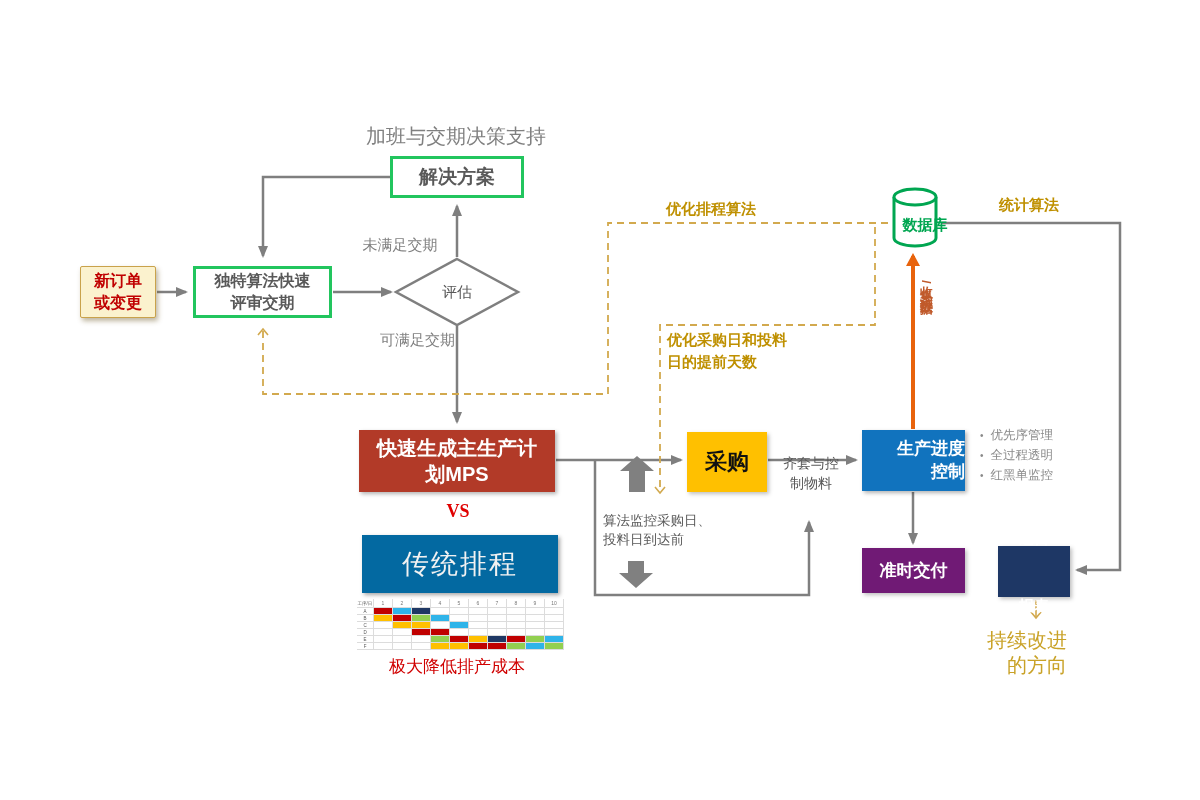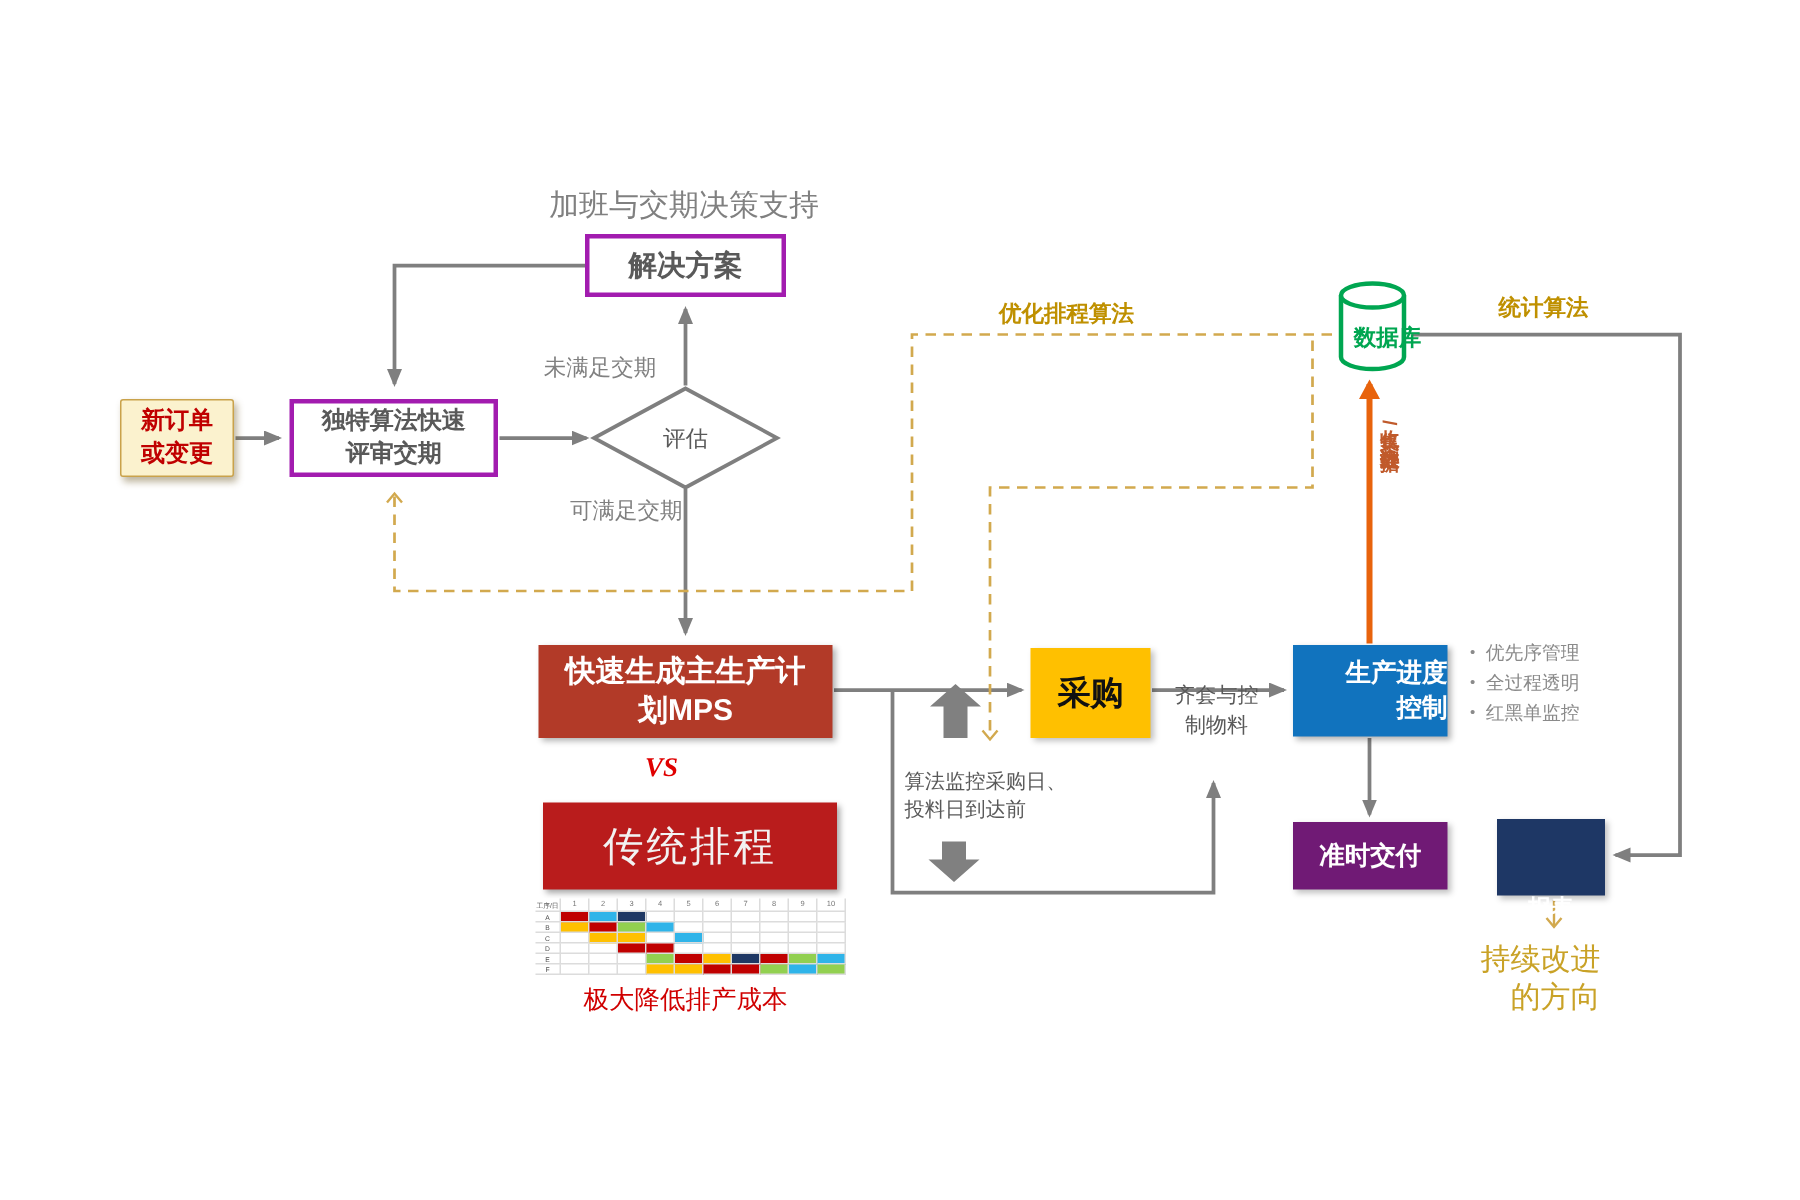--- a/index.html
+++ b/index.html
@@ -4,32 +4,32 @@
 <style>
   html,body{margin:0;padding:0;background:#e9e9e9;}
   #stage{position:relative;width:1200px;height:800px;background:#ffffff;margin:0 auto;
          font-family:"Liberation Sans",sans-serif;overflow:hidden;}
   #wires{position:absolute;left:0;top:0;z-index:1;}
   .node{position:absolute;z-index:2;box-sizing:border-box;display:flex;flex-direction:column;
         align-items:center;justify-content:center;text-align:center;}
   .lbl{position:absolute;z-index:2;white-space:nowrap;}
   .serif{font-family:"Liberation Serif",serif;}
 
-  .outline-box{background:#ffffff;border:3px solid #a21caf;color:#595959;font-weight:600;}
+  .outline-box{background:#ffffff;border:3px solid #22c55e;color:#595959;font-weight:600;}
   .solution{left:390px;top:156px;width:134px;height:42px;font-size:19px;}
   .unique{left:193px;top:266px;width:139px;height:52px;font-size:16px;line-height:1.35;}
 
   .new-order{left:80px;top:266px;width:76px;height:52px;background:#FBF2CE;
              border:1px solid #C9A24B;border-radius:2px;color:#C00000;font-weight:bold;
              font-size:16px;line-height:1.35;box-shadow:2px 3px 5px rgba(110,90,40,.45);}
 
   .mps{left:359px;top:430px;width:196px;height:62px;background:#B23A28;color:#fff;
        font-weight:bold;font-size:20px;line-height:1.3;box-shadow:2px 2px 4px rgba(0,0,0,.3);}
-  .vs{left:430px;top:501px;width:56px;color:#E00000;font-weight:bold;font-size:18px;font-style:italic;}
-  .traditional{left:362px;top:535px;width:196px;height:58px;background:#b91c1c;color:#F2F2F2;
+  .vs{left:430px;top:501px;width:56px;color:#E00000;font-weight:bold;font-size:18px;text-align:center;}
+  .traditional{left:362px;top:535px;width:196px;height:58px;background:#0369a1;color:#F2F2F2;
        font-size:27px;letter-spacing:2px;box-shadow:2px 2px 4px rgba(0,0,0,.35);}
   .cost{left:359px;top:655px;width:196px;color:#D00000;font-size:17px;text-align:center;}
 
   .purchase{left:687px;top:432px;width:80px;height:60px;background:#FFC000;color:#111;
        font-weight:bold;font-size:22px;box-shadow:2px 2px 4px rgba(0,0,0,.25);}
   .prodctrl{left:862px;top:430px;width:103px;height:61px;background:#1173BE;color:#fff;
        font-weight:bold;font-size:17px;line-height:1.35;box-shadow:2px 2px 4px rgba(0,0,0,.3);align-items:flex-end;}
   .ontime{left:862px;top:548px;width:103px;height:45px;background:#701a75;color:#fff;
        font-weight:bold;font-size:17px;box-shadow:2px 2px 4px rgba(0,0,0,.25);}
   .report{left:998px;top:546px;width:72px;height:51px;background:#1E3765;color:#fff;
@@ -257,20 +257,24 @@
   </div>
 
   <div class="node report">
     <span>运营</span>
     <span>报表</span>
   </div>
 
   <div class="lbl db-lbl">数据库</div>
 
   <div class="lbl gold opt-sched">优化排程算法</div>
+  <div class="lbl gold opt-buy">
+    <div>优化采购日和投料</div>
+    <div>日的提前天数</div>
+  </div>
   <div class="lbl gold stat-algo">统计算法</div>
   <div class="lbl improve serif">
     <div>持续改进</div>
     <div>的方向</div>
   </div>
 
   <div class="lbl gray-note kit">
     <div>齐套与控</div>
     <div>制物料</div>
   </div>

